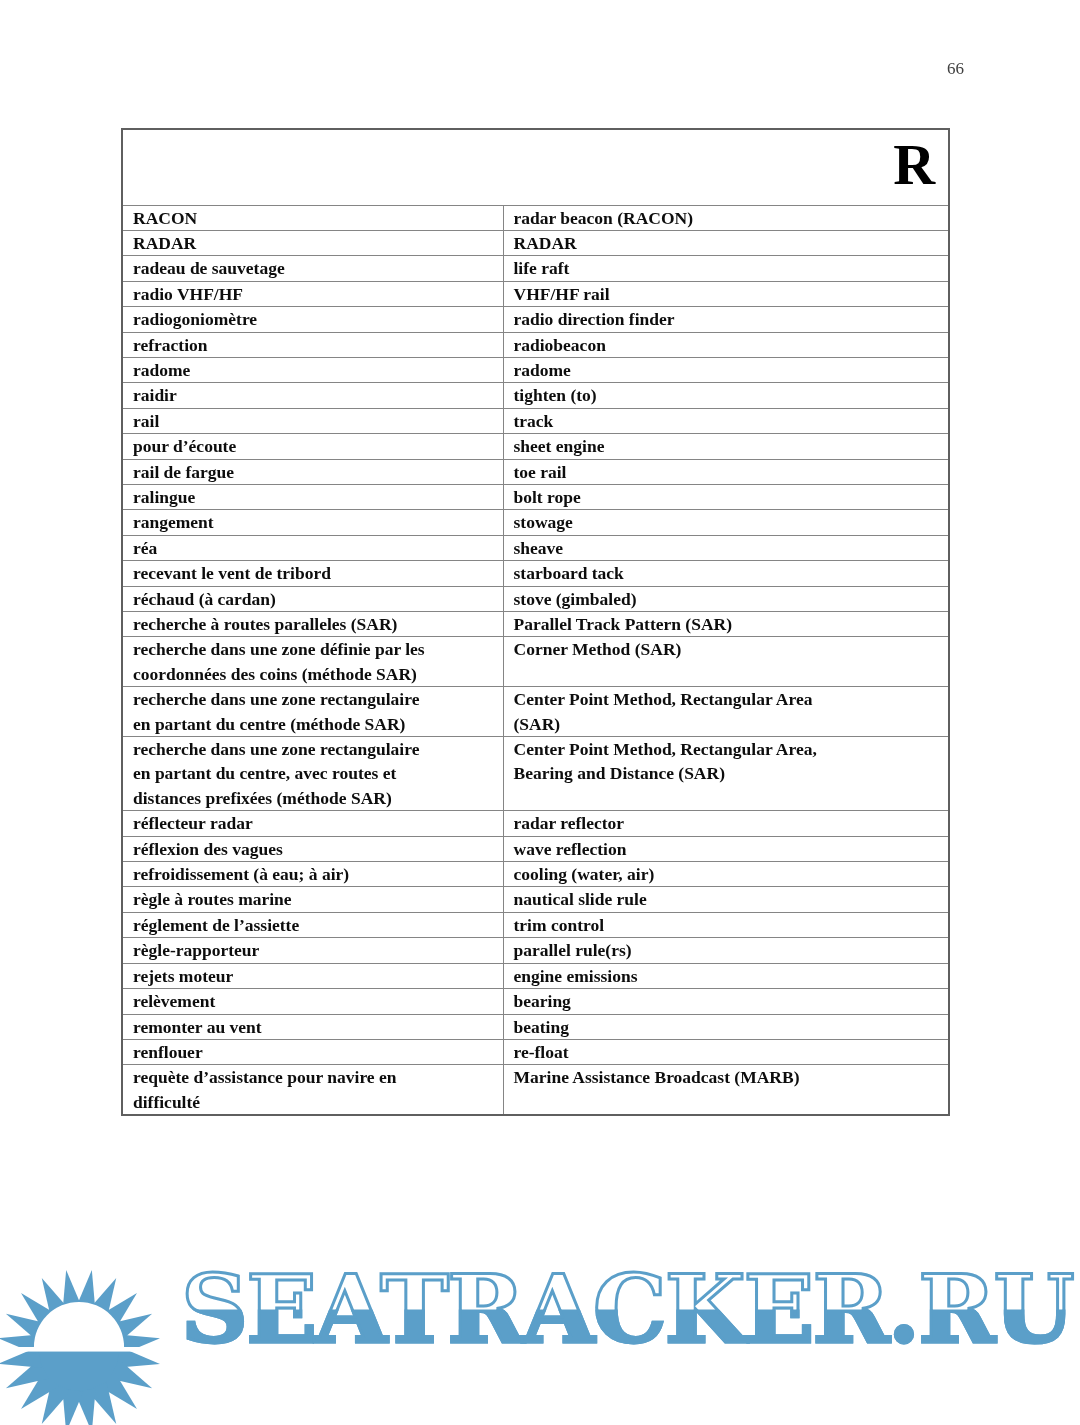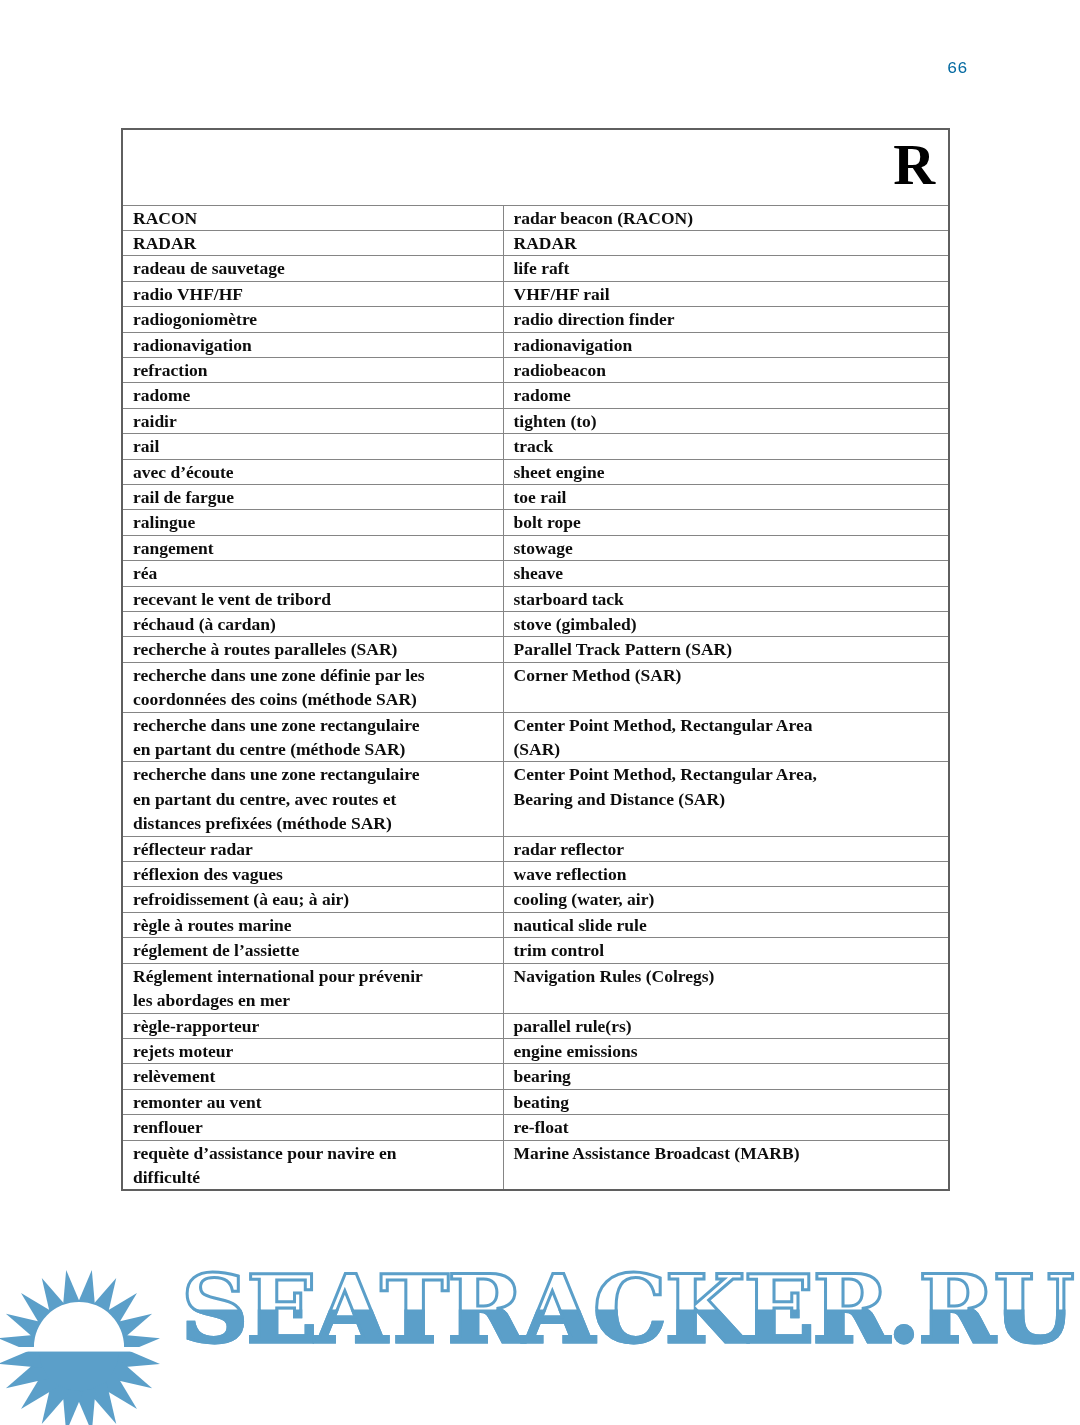--- a/index.html
+++ b/index.html
@@ -1,21 +1,21 @@
 <!DOCTYPE html>
 <html style="--wm: #5b9fc9;"><head>
 <meta charset="utf-8">
 <style>
   * { margin:0; padding:0; box-sizing:border-box; }
   html, body { width:1080px; height:1425px; background:#ffffff; overflow:hidden; }
   body { position:relative; font-family:"Liberation Serif", serif; color:#111; }
 
   .page-number {
     position:absolute; top:59px; left:947px;
-    font-family:Liberation Mono, monospace; font-size:17px; color:#0369a1;
+    font-family:Liberation Serif, serif; font-size:17px; color:#404040;
   }
 
   table.glossary {
     position:absolute; left:121px; top:128px; width:827px;
     border-collapse:collapse; background:#ffffff; z-index:2;
     table-layout:fixed;
   }
   table.glossary col.c1 { width:381px; }
   table.glossary col.c2 { width:446px; }
   table.glossary, table.glossary th, table.glossary td {
@@ -85,41 +85,37 @@
       </tr>
       <tr>
         <td class="term">radio VHF/HF</td>
         <td class="term">VHF/HF rail</td>
       </tr>
       <tr>
         <td class="term">radiogoniomètre</td>
         <td class="term">radio direction finder</td>
       </tr>
       <tr>
-        <td class="term">radionavigation</td>
-        <td class="term">radionavigation</td>
-      </tr>
-      <tr>
         <td class="term">refraction</td>
         <td class="term">radiobeacon</td>
       </tr>
       <tr>
         <td class="term">radome</td>
         <td class="term">radome</td>
       </tr>
       <tr>
         <td class="term">raidir</td>
         <td class="term">tighten (to)</td>
       </tr>
       <tr>
         <td class="term">rail</td>
         <td class="term">track</td>
       </tr>
       <tr>
-        <td class="term">avec d’écoute</td>
+        <td class="term">pour d’écoute</td>
         <td class="term">sheet engine</td>
       </tr>
       <tr>
         <td class="term">rail de fargue</td>
         <td class="term">toe rail</td>
       </tr>
       <tr>
         <td class="term">ralingue</td>
         <td class="term">bolt rope</td>
       </tr>
@@ -173,25 +169,20 @@
         <td class="term">refroidissement (à eau; à air)</td>
         <td class="term">cooling (water, air)</td>
       </tr>
       <tr>
         <td class="term">règle à routes marine</td>
         <td class="term">nautical slide rule</td>
       </tr>
       <tr>
         <td class="term">réglement de l’assiette</td>
         <td class="term">trim control</td>
-      </tr>
-      <tr>
-        <td class="term">Réglement international pour prévenir
-les abordages en mer</td>
-        <td class="term">Navigation Rules (Colregs)</td>
       </tr>
       <tr>
         <td class="term">règle-rapporteur</td>
         <td class="term">parallel rule(rs)</td>
       </tr>
       <tr>
         <td class="term">rejets moteur</td>
         <td class="term">engine emissions</td>
       </tr>
       <tr>

